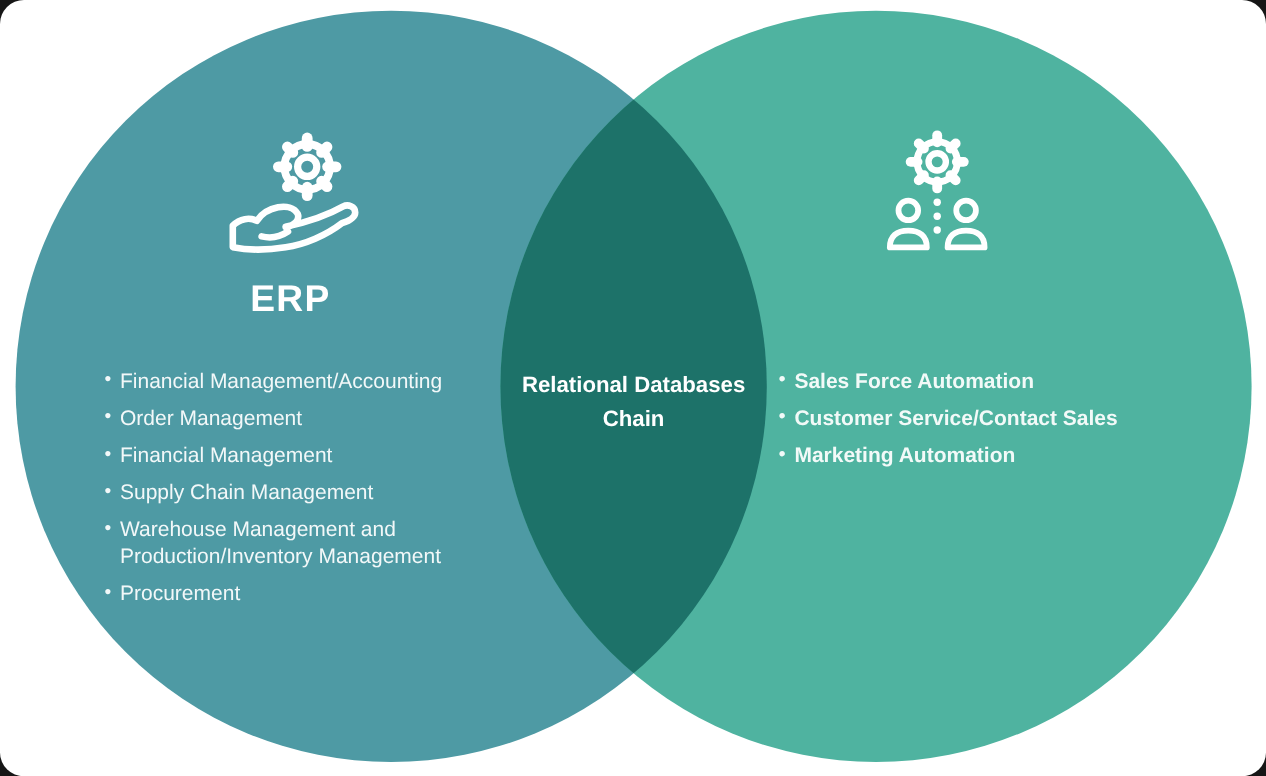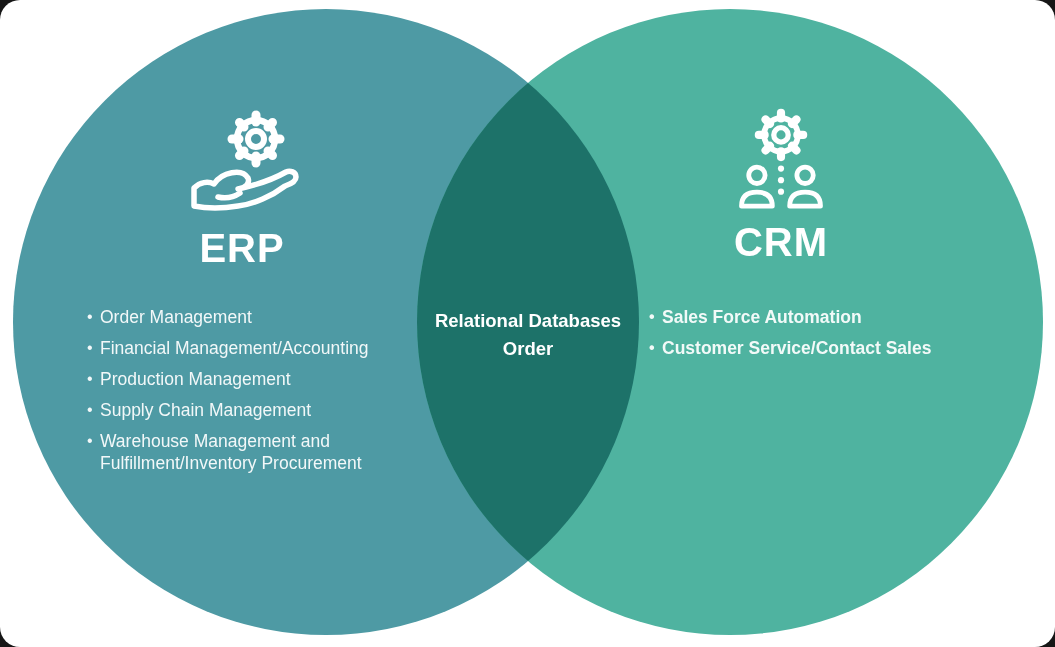--- a/index.html
+++ b/index.html
@@ -21,21 +21,21 @@
   .header-block {
     position: absolute;
     width: 300px;
     text-align: center;
     color: #ffffff;
   }
   .header-block.erp { left: 92px;  top: 102px; }
   .header-block.crm { left: 631px; top: 104px; }
   .circle-title {
     margin: 4px 0 0 0;
-    font-size: 40px;
+    font-size: 31px;
     font-weight: bold;
     letter-spacing: 1px;
     line-height: 44px;
     color: #ffffff;
   }
   .icon-svg { display: inline-block; }
 
   .item-list {
     position: absolute;
     top: 306px;
@@ -133,34 +133,35 @@
         <circle cx="54" cy="77" r="3.2"></circle>
         <circle cx="54" cy="89" r="3.2"></circle>
       </g>
 
       <circle cx="29" cy="72" r="8.5" stroke-width="5"></circle>
       <path d="M13,104 C13,94 19,89.5 29,89.5 C39,89.5 45,94 45,104 Z" stroke-width="5"></path>
 
       <circle cx="79" cy="72" r="8.5" stroke-width="5"></circle>
       <path d="M63,104 C63,94 69,89.5 79,89.5 C89,89.5 95,94 95,104 Z" stroke-width="5"></path>
     </svg>
-    <h1 class="circle-title">CRM</h1>
   </div>
 
   <ul class="item-list erp">
+    <li>Financial Management/Accounting</li>
     <li>Order Management</li>
-    <li>Financial Management/Accounting</li>
-    <li>Production Management</li>
+    <li>Financial Management</li>
     <li>Supply Chain Management</li>
-    <li>Warehouse Management and Fulfillment/Inventory Procurement</li>
+    <li>Warehouse Management and Production/Inventory Management</li>
+    <li>Procurement</li>
   </ul>
 
   <ul class="item-list crm">
     <li>Sales Force Automation</li>
     <li>Customer Service/Contact Sales</li>
+    <li>Marketing Automation</li>
   </ul>
 
   <div class="overlap-text">
     <div>Relational Databases</div>
-    <div>Order</div>
+    <div>Chain</div>
   </div>
 
 </div>
 
 </body></html>

